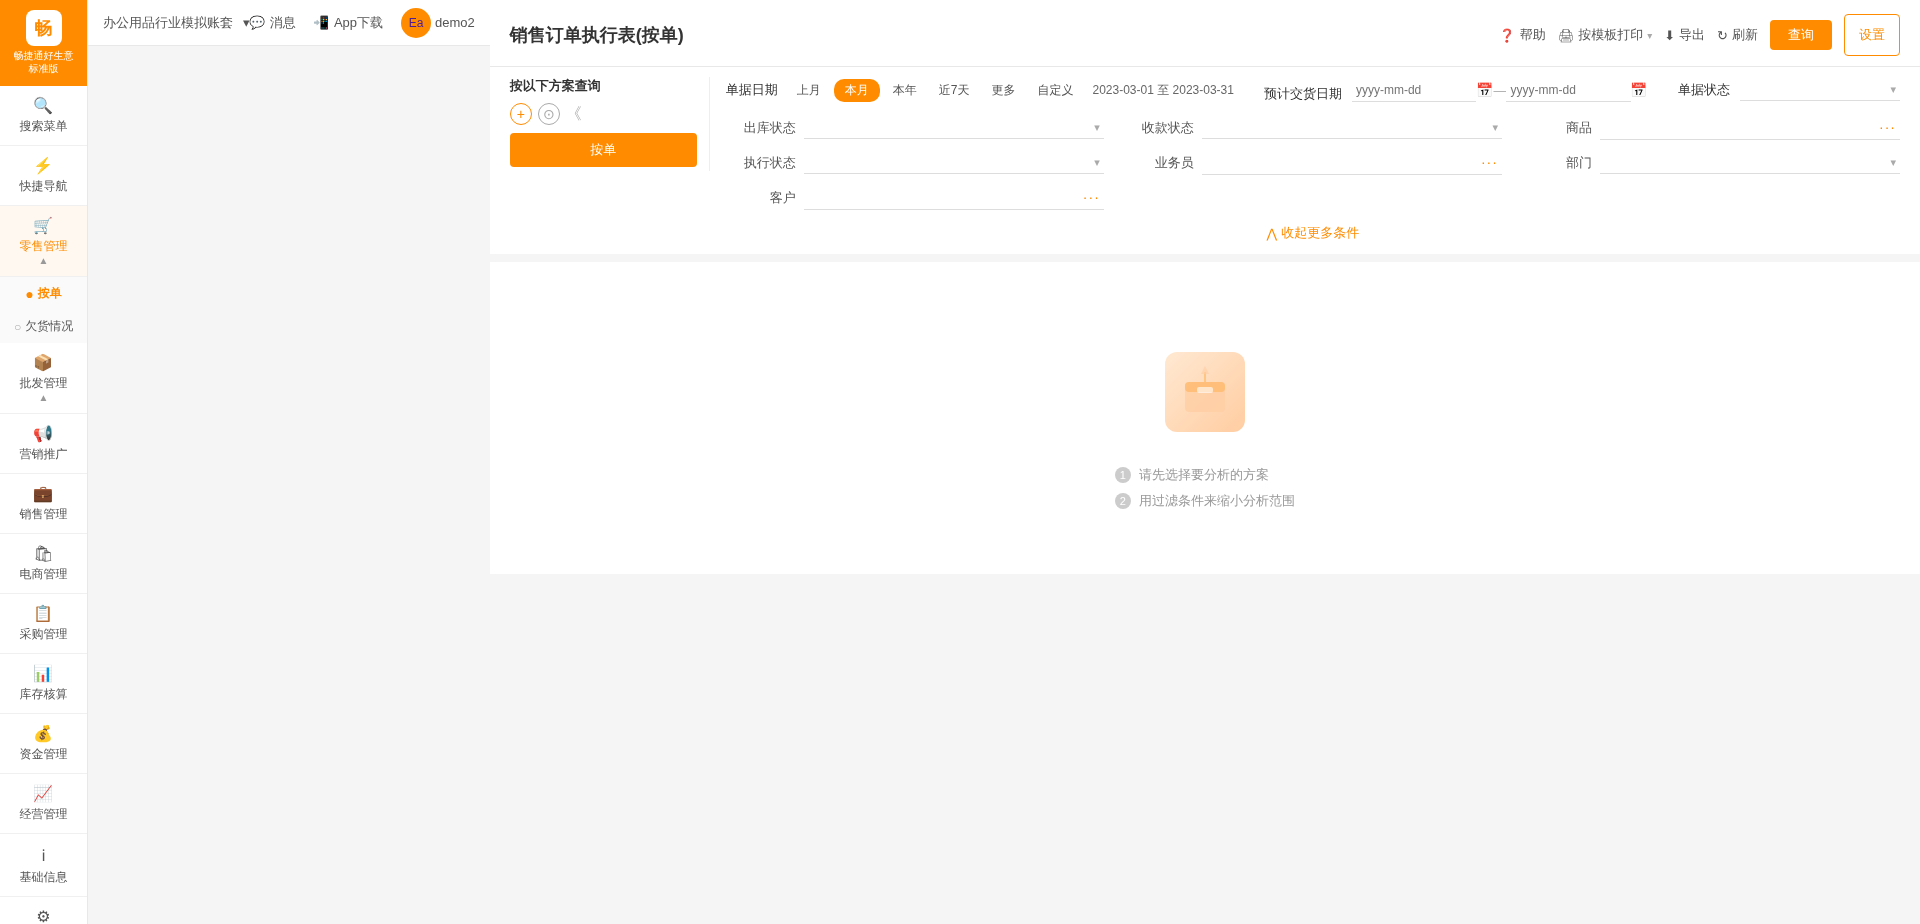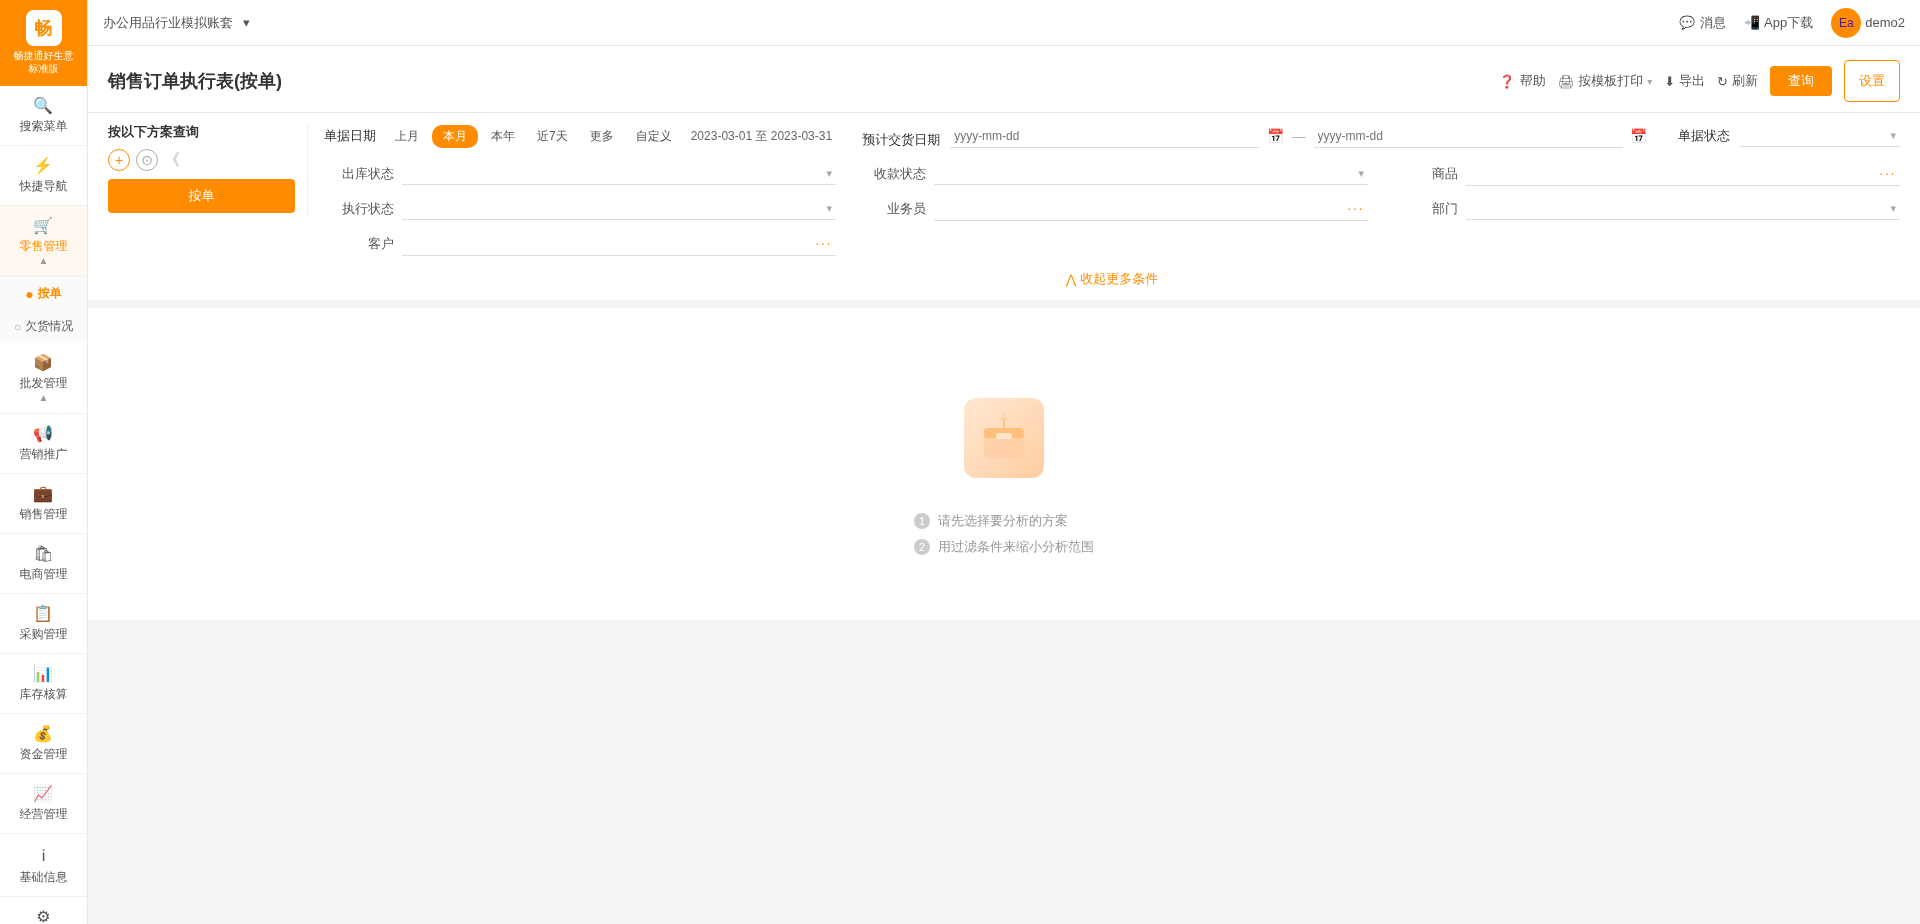--- a/index.html
+++ b/index.html
@@ -56,21 +56,21 @@
     .sidebar-sub .sub-item {
       display: flex; align-items: center; justify-content: center;
       padding: 8px 5px;
       cursor: pointer;
       font-size: 12px;
       color: #555;
     }
     .sidebar-sub .sub-item.active { color: #ff8c00; font-weight: bold; }
 
     
-    .main-area { flex: 1; display: flex; flex-direction: column; overflow: hidden; }
+    .main-area { flex: 1; display: flex; flex-direction: row; overflow: hidden; }
 
     
     .topbar {
       background: #fff;
       height: 46px;
       display: flex;
       align-items: center;
       padding: 0 15px;
       border-bottom: 1px solid #e8e8e8;
       justify-content: space-between;
@@ -194,21 +194,21 @@
     .filter-select {
       flex: 1; border: none; border-bottom: 1px solid #ddd;
       padding: 4px 4px; font-size: 13px; background: #fff;
       outline: none; color: #333;
       display: flex; align-items: center; justify-content: space-between;
       cursor: pointer; position: relative;
     }
     .filter-select .fs-arrow { color: #aaa; font-size: 11px; }
     .filter-select .fs-dots { color: #ff8c00; font-size: 14px; letter-spacing: 1px; }
     .date-input-group {
-      flex: 1; display: flex; align-items: center; gap: 8px;
+      flex: 1; display: flex; align-items: center; gap: 0;
     }
     .date-input {
       flex: 1; border: none; border-bottom: 1px solid #ddd;
       padding: 4px 4px; font-size: 12px; background: #fff;
       outline: none; color: #999;
     }
     .date-icon { color: #ff8c00; font-size: 14px; cursor: pointer; }
     .date-sep { color: #aaa; }
 
     

